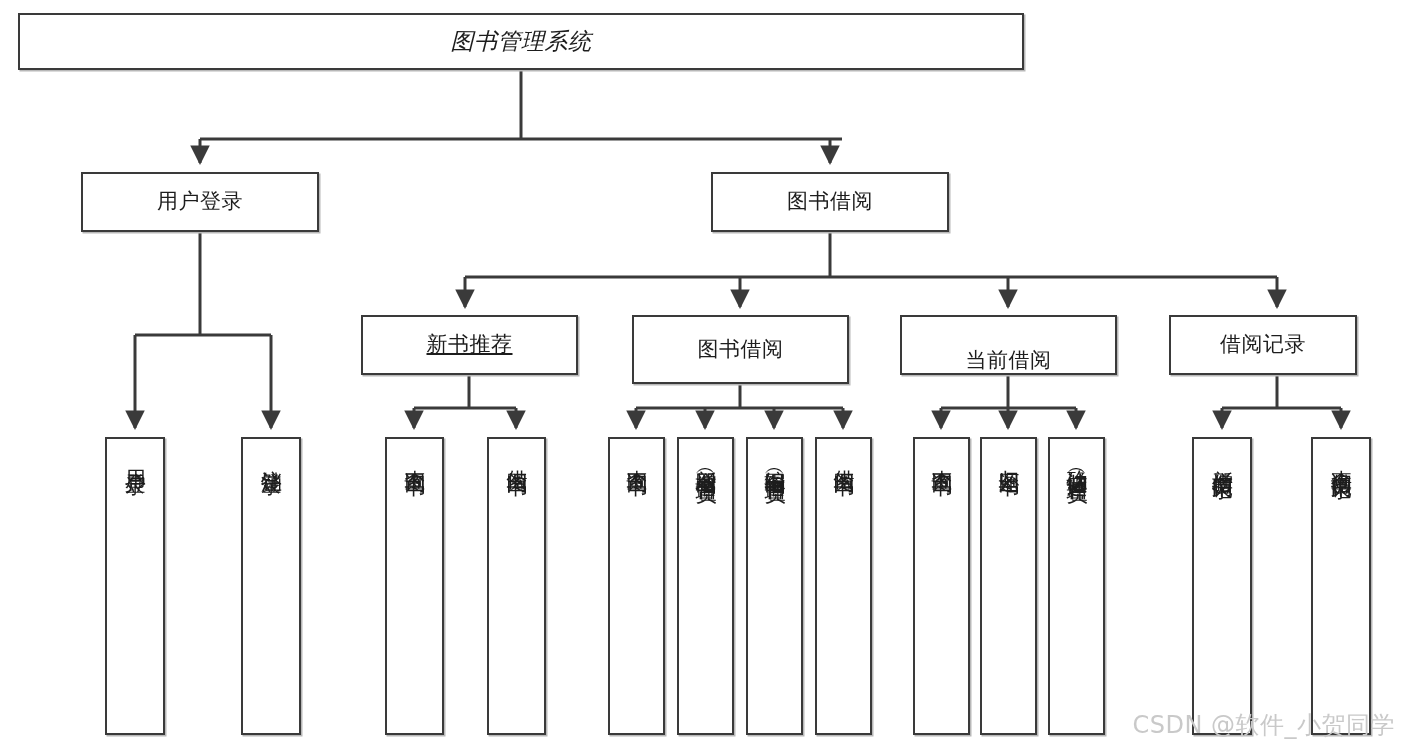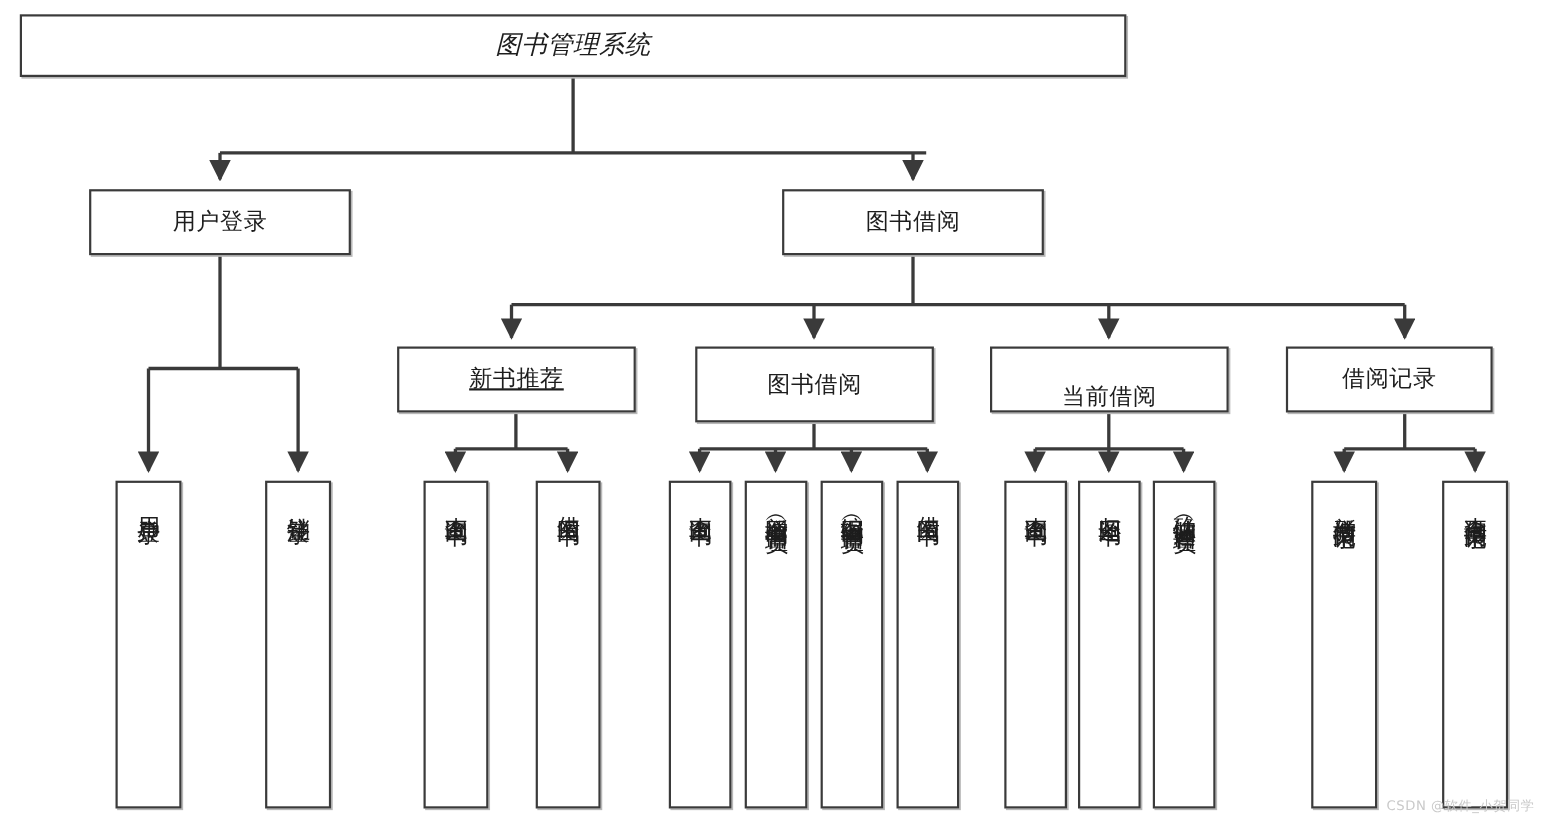--- a/index.html
+++ b/index.html
@@ -48,21 +48,21 @@
     line-height:1.18;
     letter-spacing:2px;
     max-height:270px;
   }
   .leaf.tall .lbl{max-height:282px;}
 
   #watermark{
     position:absolute;
     right:10px;
     bottom:6px;
-    font-size:12px;
+    font-size:24px;
     color:#c9c9c9;
     letter-spacing:0.5px;
     user-select:none;
     white-space:nowrap;
     text-align:center;
   }
 </style>
 </head>
 <body>
 

